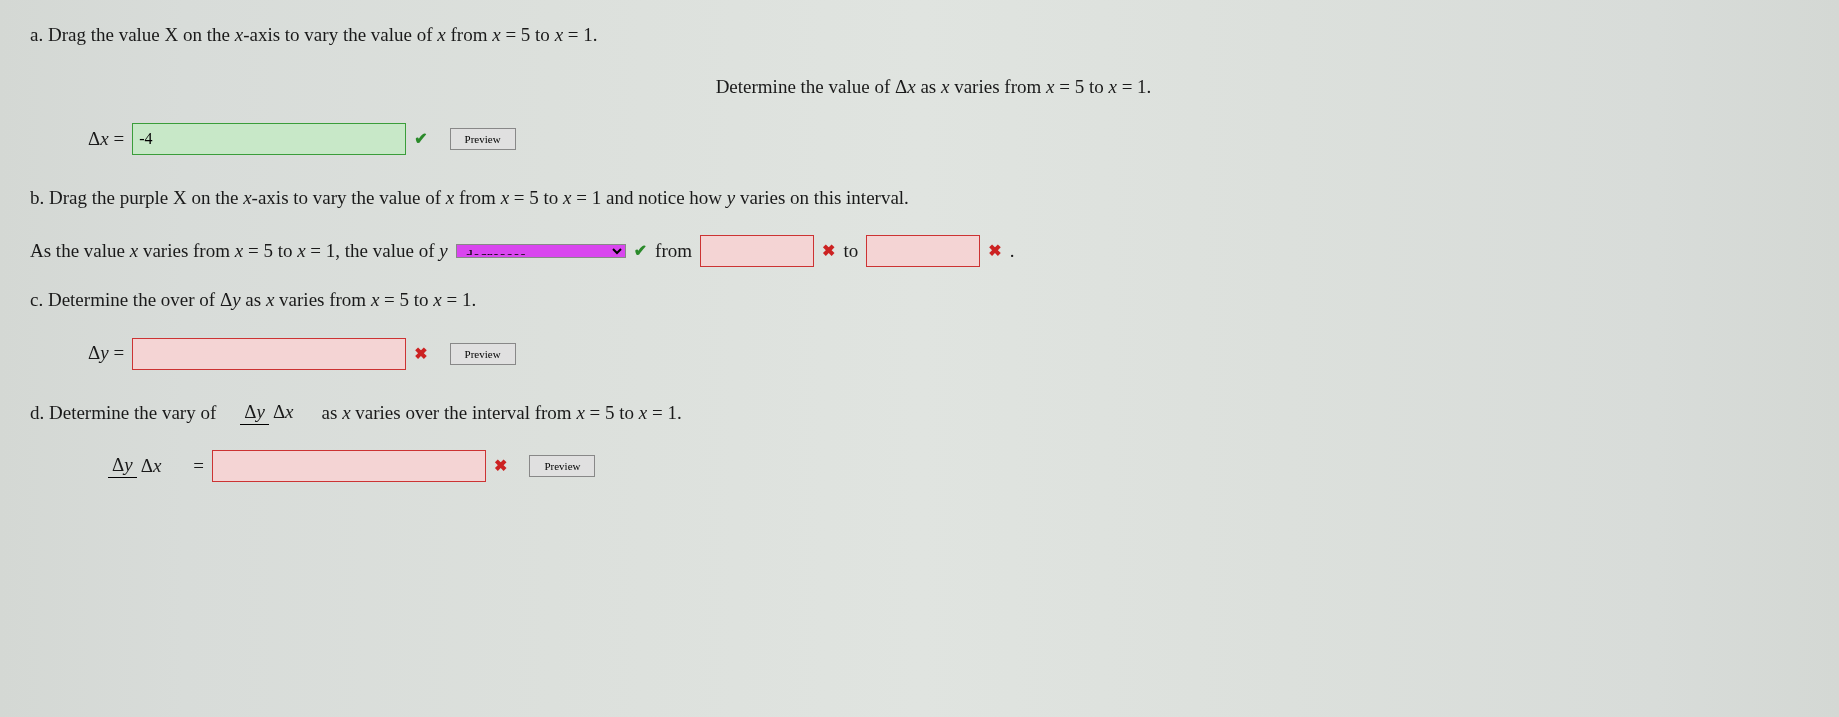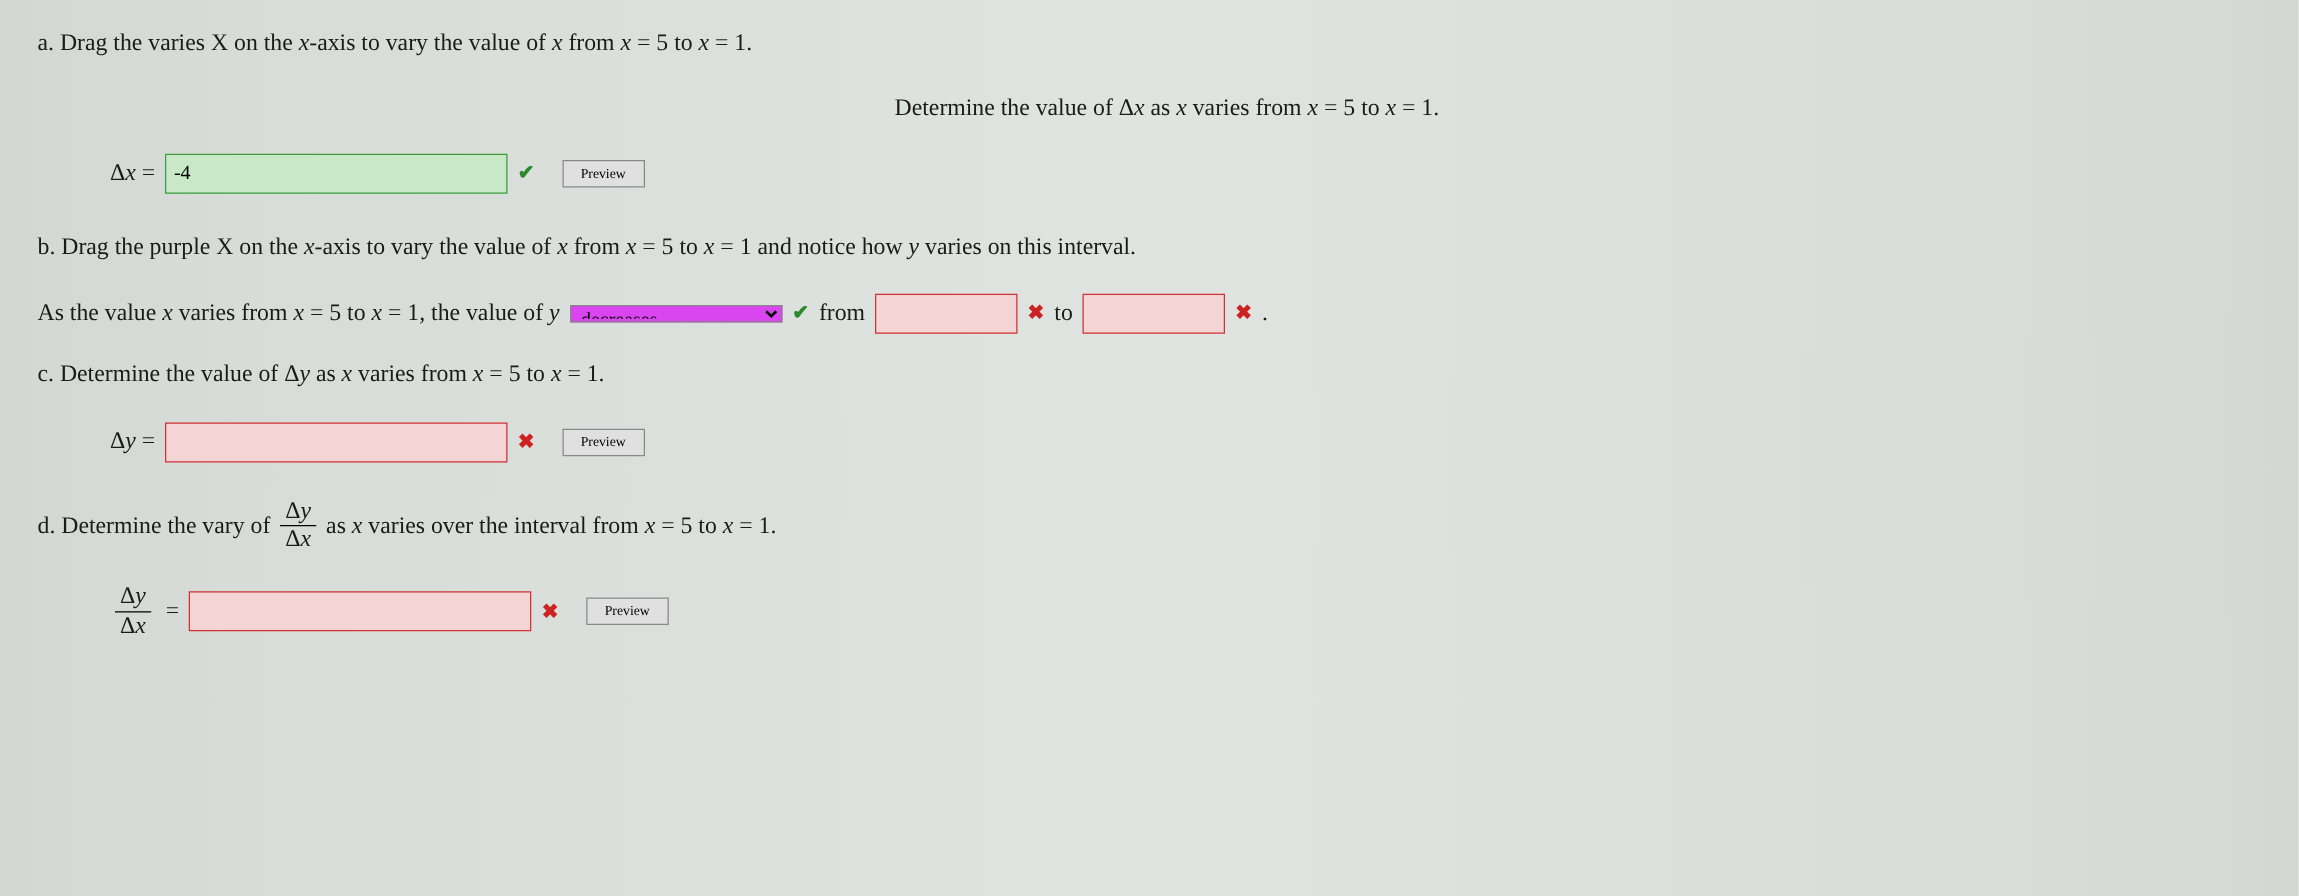--- a/index.html
+++ b/index.html
@@ -92,42 +92,42 @@
     font-size: 11px;
     font-family: Georgia, serif;
     cursor: pointer;
     margin-left: 14px;
   }
   .delta {
     font-family: 'Times New Roman', serif;
   }
   .frac {
     display: inline-flex;
-    flex-direction: column;
+    flex-direction: row;
     align-items: center;
     vertical-align: middle;
     font-family: 'Times New Roman', serif;
-    margin: 0 4px;
+    margin: 0 20px;
   }
   .frac .num {
     border-bottom: 1px solid #000;
     padding: 0 4px;
     line-height: 1.2;
   }
   .frac .den {
     padding: 0 4px;
     line-height: 1.2;
   }
 </style>
 </head>
 <body>
 
 <div class="question-block">
   <div class="question-text">
-    <span>a. Drag the varies X on the </span><span class="math-var">x</span><span>-axis to vary the value of </span><span class="math-var">x</span><span> from </span><span class="math-var">x</span><span> = 5 to </span><span class="math-var">x</span><span> = 1.</span>
+    <span>a. Drag the value X on the </span><span class="math-var">x</span><span>-axis to vary the value of </span><span class="math-var">x</span><span> from </span><span class="math-var">x</span><span> = 5 to </span><span class="math-var">x</span><span> = 1.</span>
   </div>
   <div class="sub-text">
     <span>Determine the value of Δ</span><span class="math-var">x</span><span> as </span><span class="math-var">x</span><span> varies from </span><span class="math-var">x</span><span> = 5 to </span><span class="math-var">x</span><span> = 1.</span>
   </div>
   <div class="answer-row">
     <span><span class="delta">Δ</span><span class="math-var">x</span><span> = </span></span>
     <input class="ans-correct" type="text" value="-4" style="">
     <span class="check-icon">✔</span>
     <button class="preview-btn">Preview</button>
   </div>
@@ -150,21 +150,21 @@
     <span class="x-icon">✖</span>
     <span> to </span>
     <input class="ans-small-wrong" type="text" style="">
     <span class="x-icon">✖</span>
     <span> .</span>
   </div>
 </div>
 
 <div class="question-block" style="margin-top:-10px">
   <div class="question-text">
-    <span>c. Determine the value of Δ</span><span class="math-var">y</span><span> as </span><span class="math-var">x</span><span> varies from </span><span class="math-var">x</span><span> = 5 to </span><span class="math-var">x</span><span> = 1.</span>
+    <span>c. Determine the over of Δ</span><span class="math-var">y</span><span> as </span><span class="math-var">x</span><span> varies from </span><span class="math-var">x</span><span> = 5 to </span><span class="math-var">x</span><span> = 1.</span>
   </div>
   <div class="answer-row">
     <span><span class="delta">Δ</span><span class="math-var">y</span><span> = </span></span>
     <input class="ans-wrong" type="text" style="">
     <span class="x-icon">✖</span>
     <button class="preview-btn">Preview</button>
   </div>
 </div>
 
 <div class="question-block">

